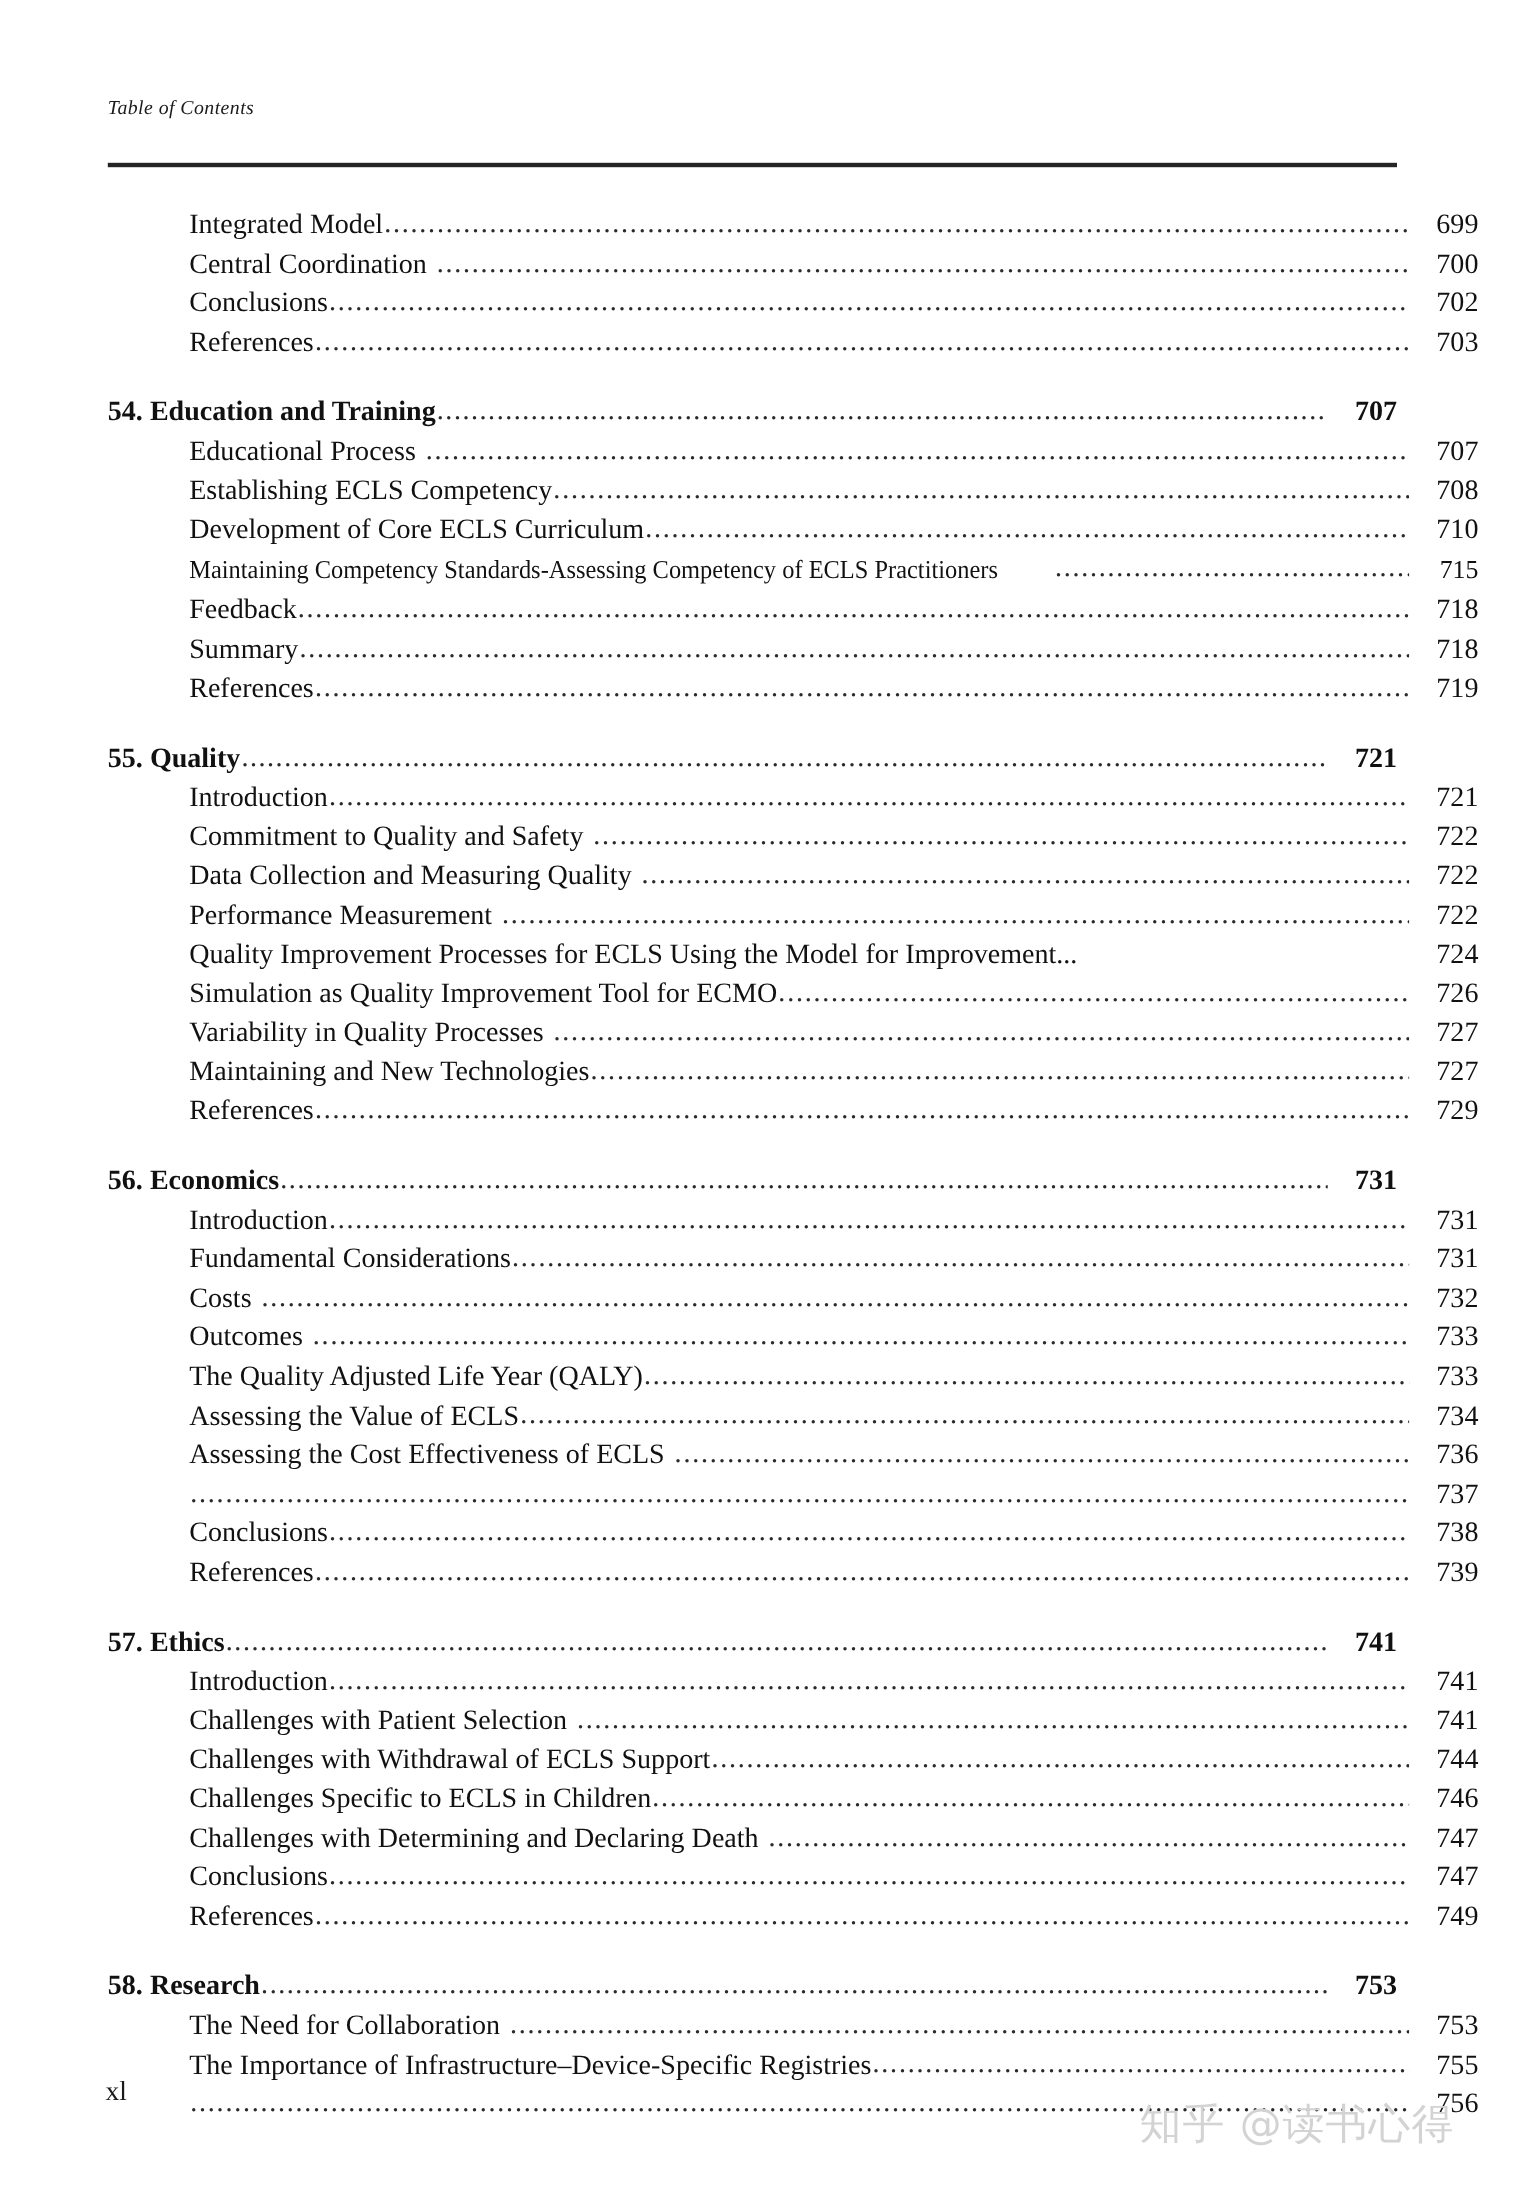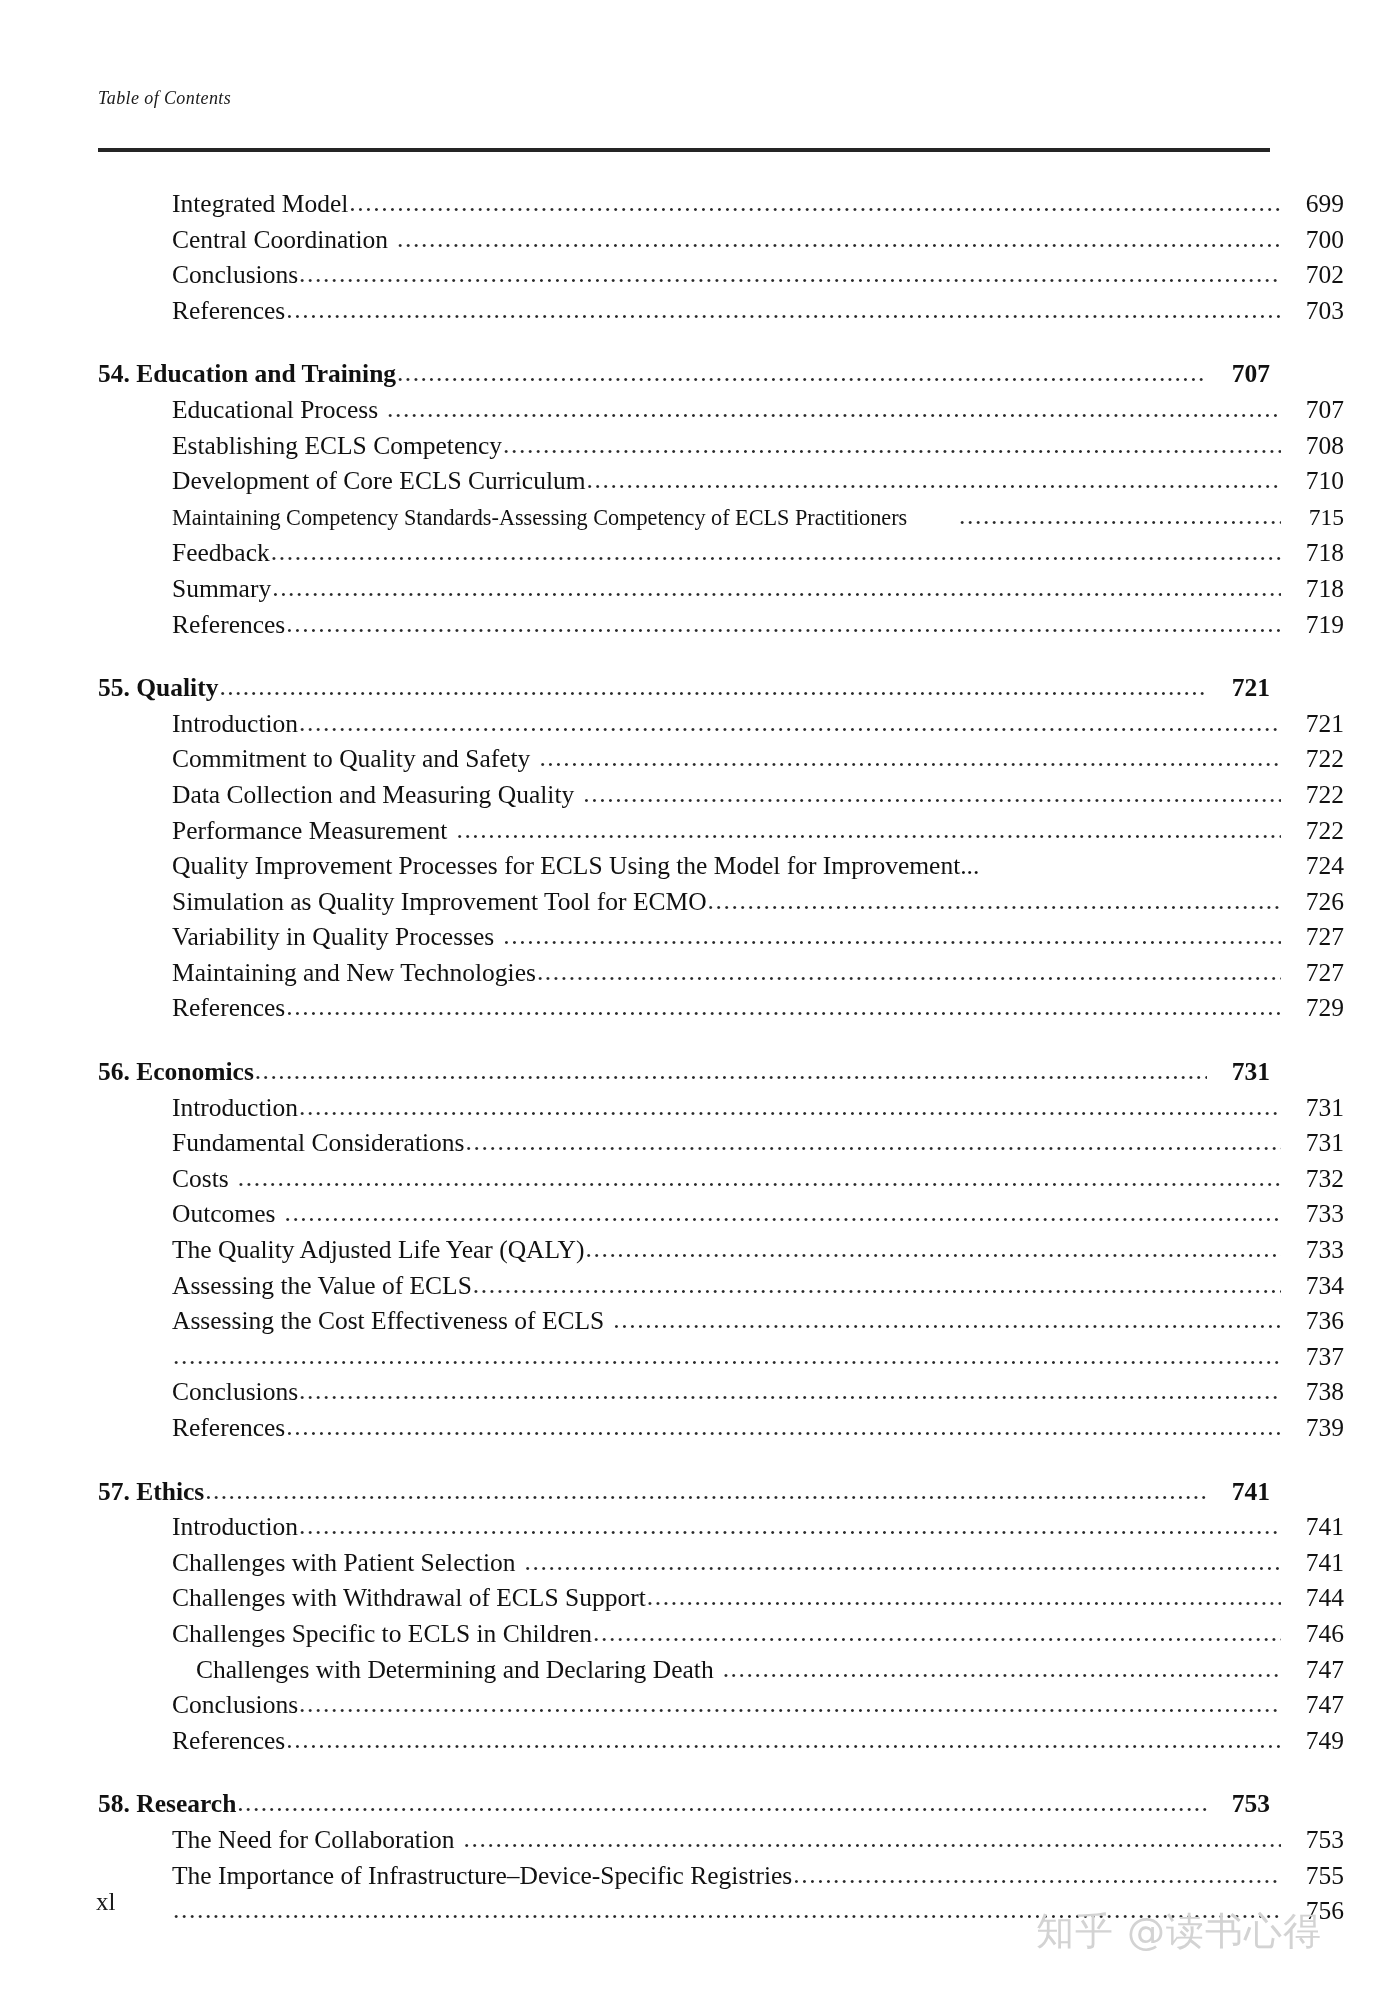--- a/index.html
+++ b/index.html
@@ -321,21 +321,21 @@
         <span class="title">Challenges with Withdrawal of ECLS Support</span>
         <span class="leader">........................................................................................................................................................................................</span>
         <span class="pageno">744</span>
       </div>
       <div class="toc-row section">
         <span class="title">Challenges Specific to ECLS in Children</span>
         <span class="leader">........................................................................................................................................................................................</span>
         <span class="pageno">746</span>
       </div>
       <div class="toc-row section">
-        <span class="title" style="padding-right: 8px; margin-left: 24px;">Challenges with Determining and Declaring Death</span>
+        <span class="title" style="padding-right: 8px;">Challenges with Determining and Declaring Death</span>
         <span class="leader">........................................................................................................................................................................................</span>
         <span class="pageno">747</span>
       </div>
       <div class="toc-row section">
         <span class="title">Conclusions</span>
         <span class="leader">........................................................................................................................................................................................</span>
         <span class="pageno">747</span>
       </div>
       <div class="toc-row section">
         <span class="title">References</span>

